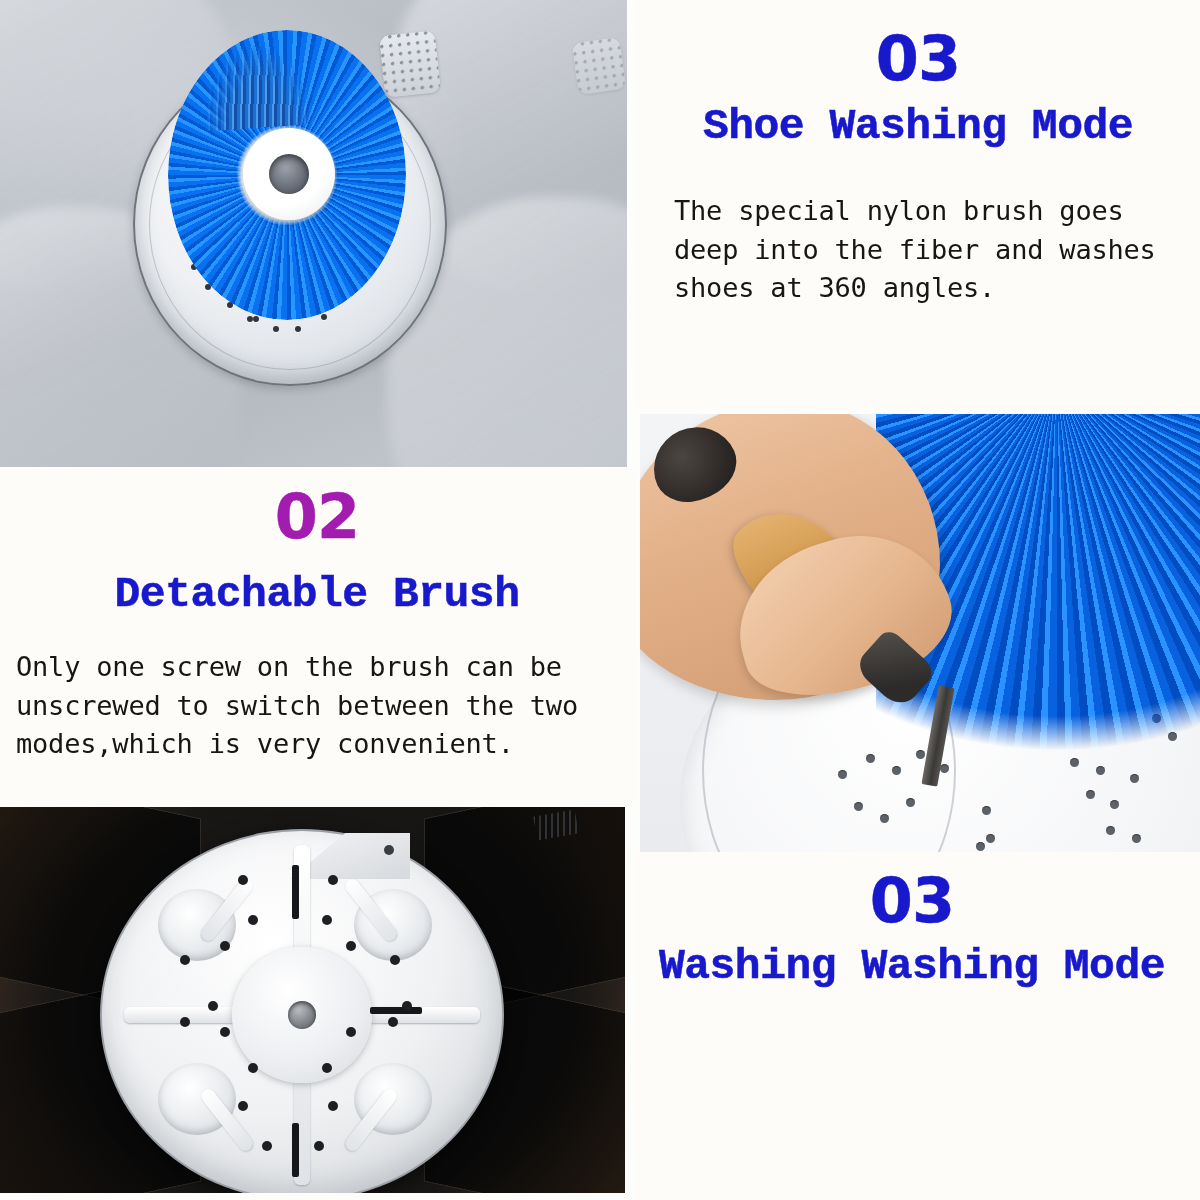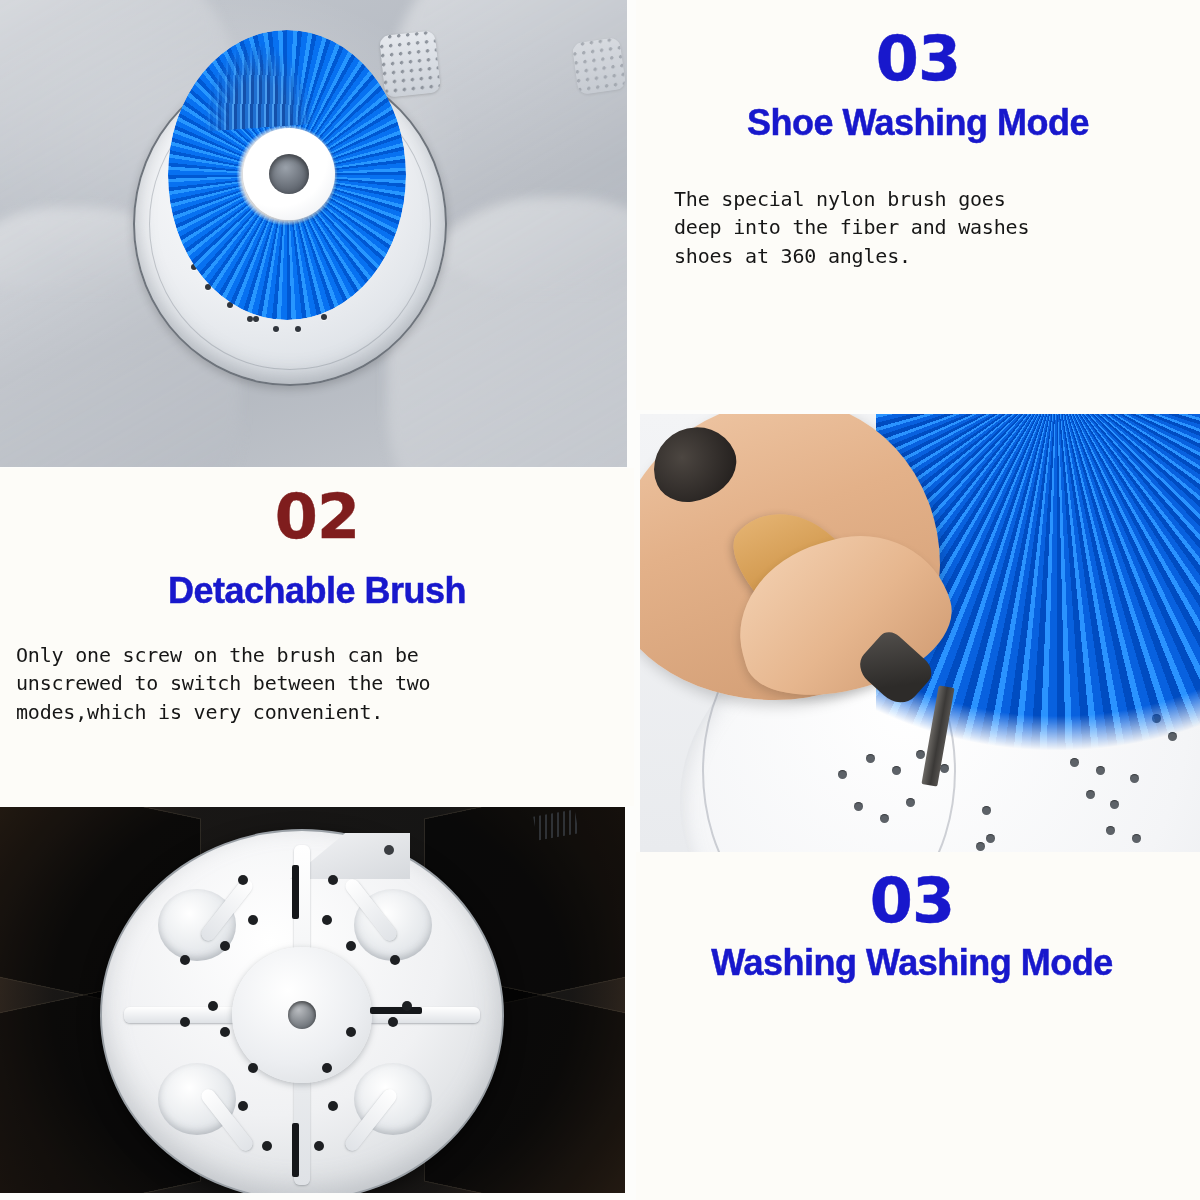--- a/index.html
+++ b/index.html
@@ -29,32 +29,32 @@
   .num {
     font-family: "DejaVu Sans", sans-serif;
     font-weight: 700;
     font-size: 62px;
     line-height: 1;
     letter-spacing: -1px;
     text-align: center;
     -webkit-text-stroke: 0.4px currentColor;
   }
   .headline {
-    font-family: Liberation Sans, sans-serif;
+    font-family: Liberation Mono, monospace;
     font-weight: 700;
-    font-size: 36px;
+    font-size: 43px;
     line-height: 1.08;
     text-align: center;
     letter-spacing: -0.5px;
     white-space: nowrap;
     -webkit-text-stroke: 0.5px currentColor;
   }
   .body-text {
     font-family: "DejaVu Sans Mono", "Liberation Mono", monospace;
-    font-size: 20px;
+    font-size: 27px;
     line-height: 1.42;
     color: #161616;
     white-space: pre-line;
     letter-spacing: -0.2px;
   }
 
   
   #panel-01 { left: 636px; top: 0; width: 564px; height: 410px; padding: 18px 8px 0 8px; }
   #panel-01 .num { margin-top: 10px; }
   #panel-01 .headline { margin-top: 14px; }
@@ -369,21 +369,21 @@
     <div class="hand">
       <div class="nail"></div>
     </div>
     <div class="handle"></div>
     <div class="thumb"></div>
     <div class="ferrule"></div>
     <div class="shaft"></div>
   </div>
 
   <div class="textpanel" id="panel-02">
-    <div class="num" style="color:#7f1d1d">02</div>
+    <div class="num" style="color:#a21caf">02</div>
     <div class="headline" style="color:#1818cc">Detachable Brush</div>
     <div class="body-text">Only one screw on the brush can be
 unscrewed to switch between the two
 modes,which is very convenient.</div>
   </div>
 
   <div class="photo" id="photo-disc">
     <div class="drum"></div>
     <div class="seg s1"></div>
     <div class="seg s2"></div>

